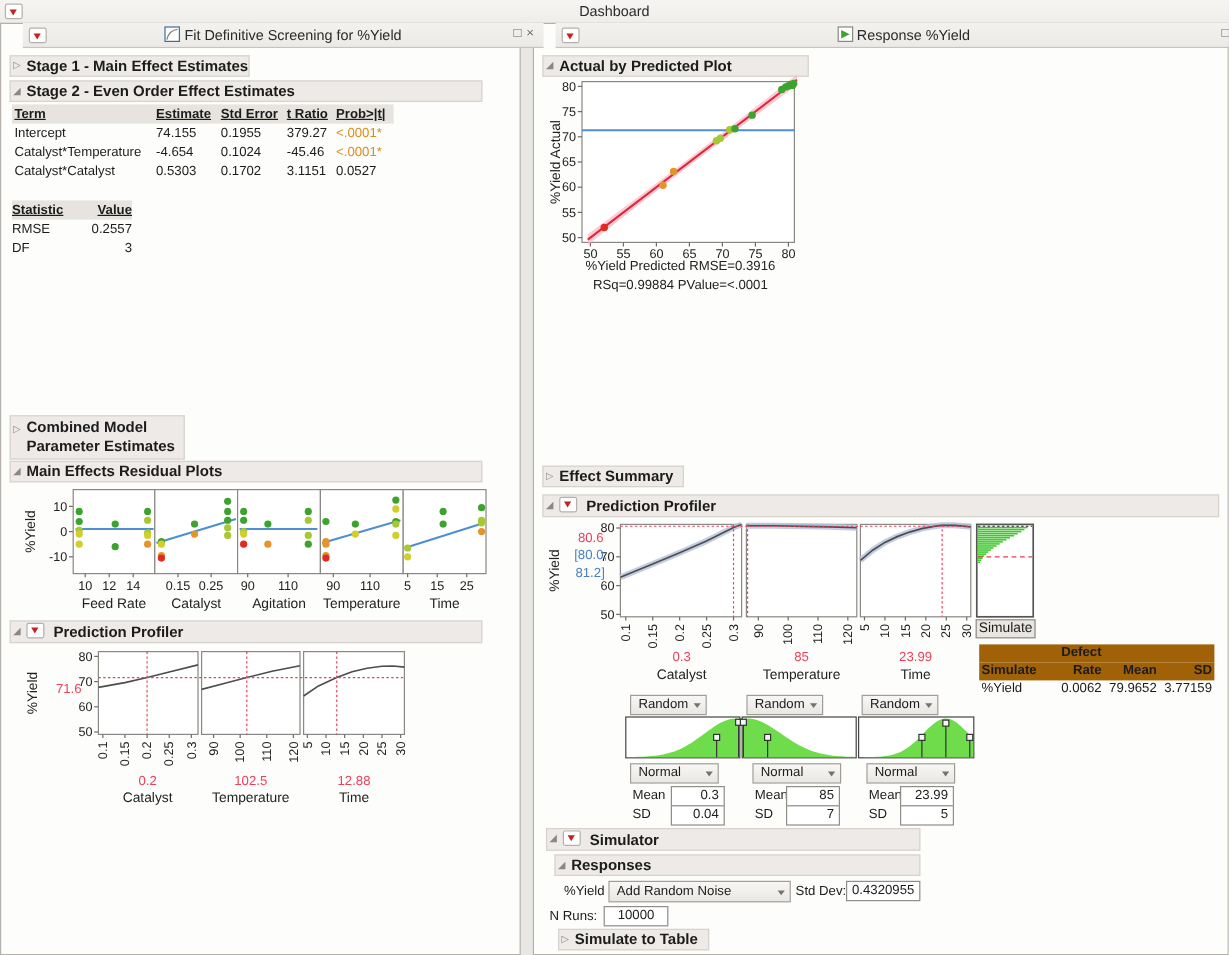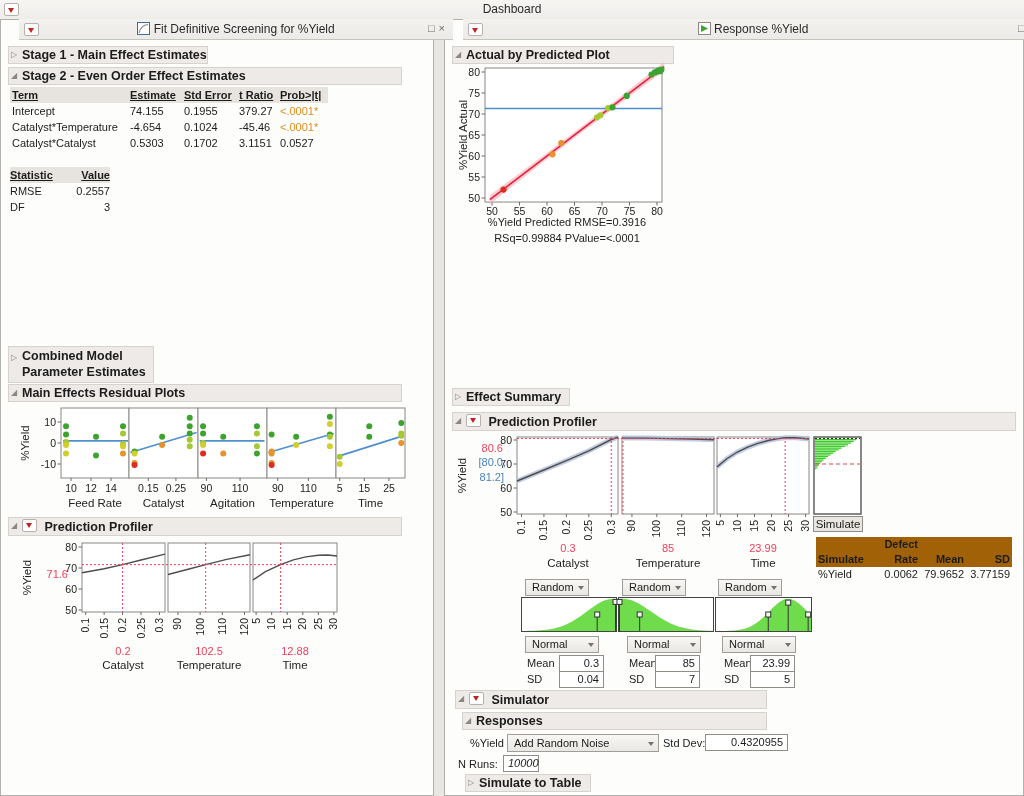--- a/index.html
+++ b/index.html
@@ -531,24 +531,24 @@
     <span>Simulator</span>
   </div>
   <div class="sec" style="left:462px;top:712px;width:305px;">
     <span class="disc">◢</span>
     <span>Responses</span>
   </div>
 
   <span class="lbl" style="left:470px;top:737px;">%Yield</span>
   <div class="dd" style="left:507px;top:734px;width:152px;height:18px;line-height:16px;"><span>Add Random Noise</span><span class="chev" style="top:7px;"></span></div>
   <span class="lbl" style="left:663px;top:737px;">Std Dev:</span>
-  <div class="fld" style="left:705px;top:734px;width:83px;">0.4320955</div>
+  <div class="fld" style="left:705px;top:734px;width:62px;">0.4320955</div>
 
   <span class="lbl" style="left:458px;top:758px;">N Runs:</span>
-  <div class="fld ctr" style="left:503px;top:755px;width:36px;font-style:italic;">10000</div>
+  <div class="fld ctr" style="left:503px;top:755px;width:54px;">10000</div>
 
   <div class="sec" style="left:465px;top:774px;width:126px;">
     <span class="disc">▷</span>
     <span>Simulate to Table</span>
   </div>
 
 <div class="fval" style="left: 83px; top: 645px;">0.2</div>
     <div class="flab" style="left: 68px; top: 659px;">Catalyst</div>
     <div class="fval" style="left: 169px; top: 645px;">102.5</div>
     <div class="flab" style="left: 154px; top: 659px;">Temperature</div>

